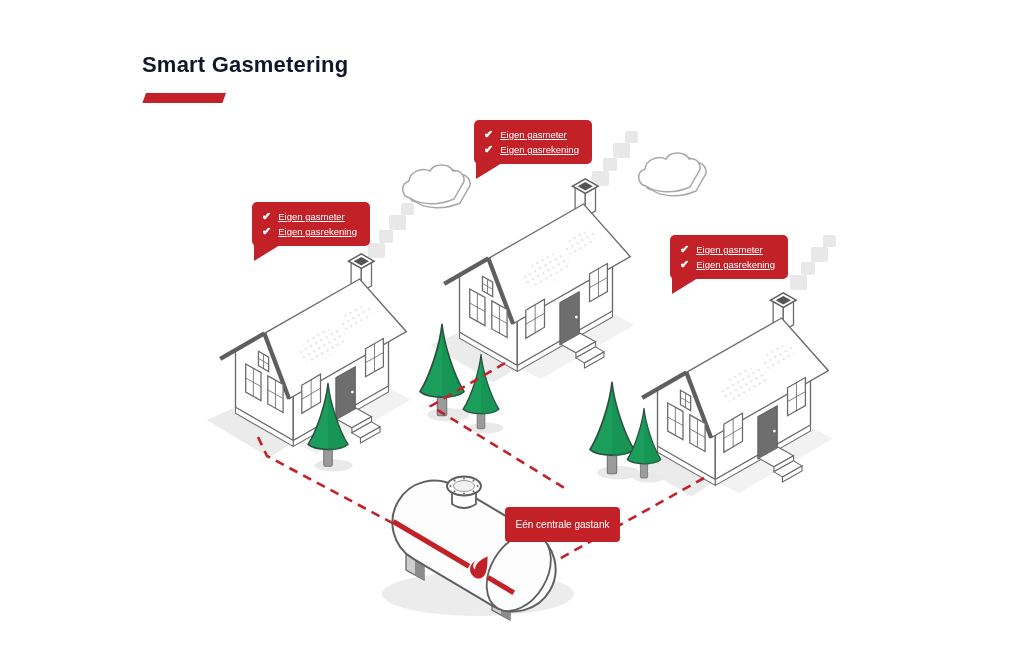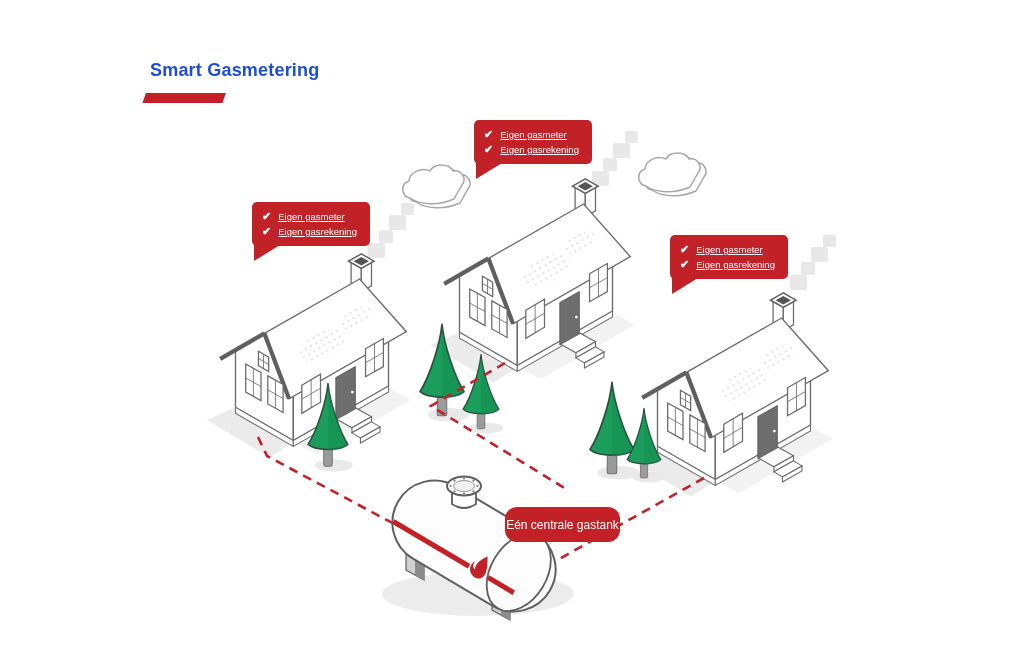--- a/index.html
+++ b/index.html
@@ -1,44 +1,44 @@
 <!DOCTYPE html>
 <html style="--accent: #c32128;"><head>
 <meta charset="utf-8">
 <style>
   html,body{margin:0;padding:0;background:#ffffff;}
   .stage{
     position:relative;width:1024px;height:671px;background:#ffffff;overflow:hidden;
     font-family:"Liberation Sans", sans-serif;
   }
   .title{
-    position:absolute;left:142px;top:52px;margin:8px;
-    font-size:18px;font-weight:bold;color:#1d4ed8;letter-spacing:0.2px;
+    position:absolute;left:142px;top:52px;margin:0;
+    font-size:22px;font-weight:bold;color:#0f172a;letter-spacing:0.2px;
   }
   .title-underline{
     position:absolute;left:146px;top:93px;width:80px;height:10px;
     background:var(--accent,#c32128);transform:skewX(-20deg);transform-origin:0 0;
   }
   .illustration{position:absolute;left:0;top:0;}
   .callout{
     position:absolute;background:var(--accent,#c32128);color:#fff;border-radius:5px;
     padding:7px 13px 7px 10px;box-sizing:border-box;
   }
   .callout::after{
     content:"";position:absolute;left:2px;bottom:-15px;width:0;height:0;
     border-top:16px solid var(--accent,#c32128);border-right:26px solid transparent;
   }
   .callout-row{display:flex;align-items:center;gap:7px;line-height:15px;white-space:nowrap;}
   .check{font-size:11px;font-weight:bold;line-height:15px;}
   .callout-text{font-size:9.5px;text-decoration:underline;}
   .tank-label{
     position:absolute;left:505px;top:507px;width:115px;height:35px;
-    background:var(--accent,#c32128);color:#fff;border-radius:12px;
+    background:var(--accent,#c32128);color:#fff;border-radius:4px;
     display:flex;align-items:center;justify-content:center;
-    font-size:12px;white-space:nowrap;
+    font-size:10px;white-space:nowrap;
   }
 </style>
 </head>
 <body>
 
 <div class="stage">
 
   <h1 class="title">Smart Gasmetering</h1>
   <div class="title-underline"></div>
 

